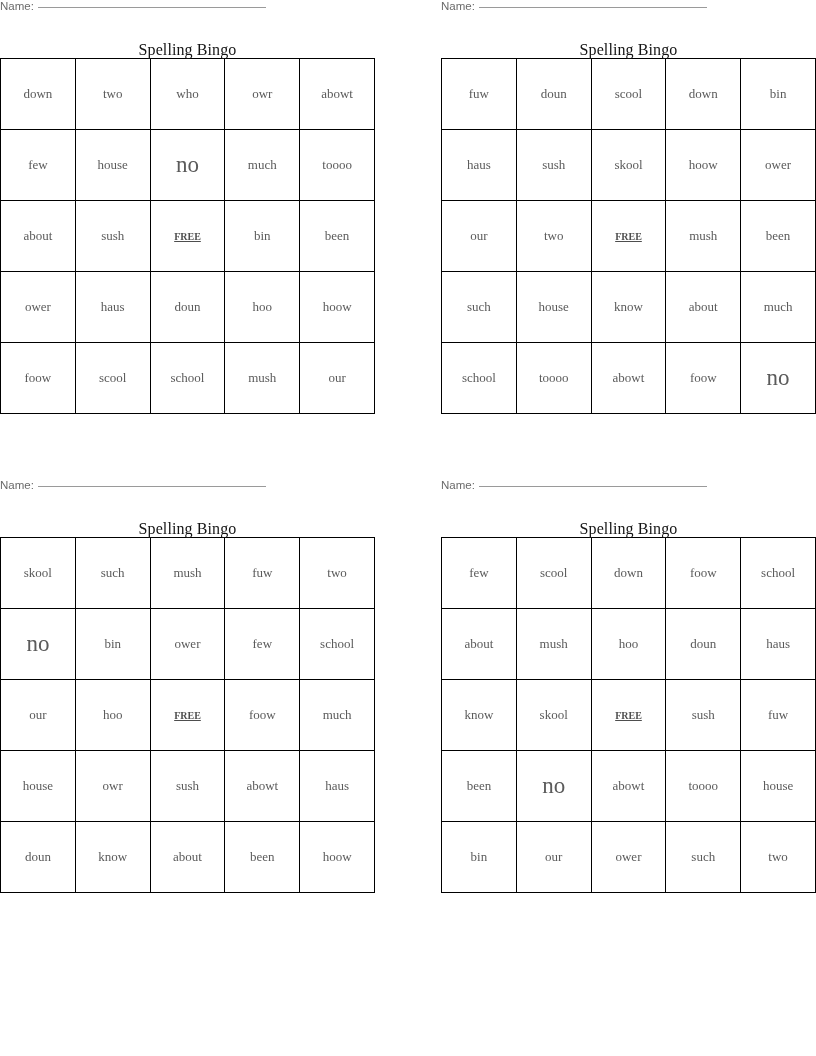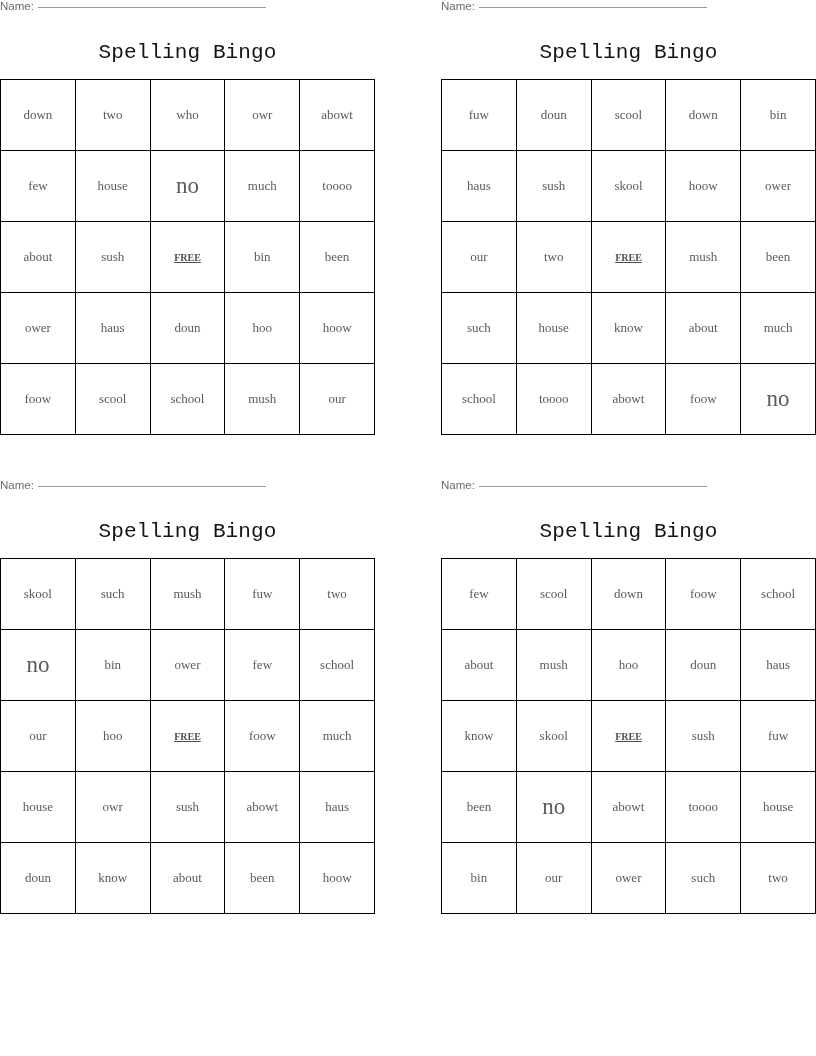--- a/index.html
+++ b/index.html
@@ -43,32 +43,32 @@
     flex: 0 0 auto;
     width: 228px;
     border-bottom: 1px solid #9a9a9a;
     position: relative;
     top: -2px;
   }
 
   
   .card-title {
     text-align: center;
-    font-family: Liberation Mono, monospace;
-    font-size: 21px;
+    font-family: Liberation Serif, serif;
+    font-size: 16px;
     color: #141414;
     letter-spacing: 0.1px;
     margin-top: 22px;
     margin-bottom: 0;
     line-height: 1;
   }
 
   
   .bingo-grid {
-    margin-top: 16px;
+    margin-top: 0;
     width: 375px;
     border-collapse: collapse;
     table-layout: fixed;
   }
   .bingo-grid td {
     border: 1px solid #000000;
     height: 70px;
     text-align: center;
     vertical-align: middle;
     font-family: "Liberation Serif", serif;

